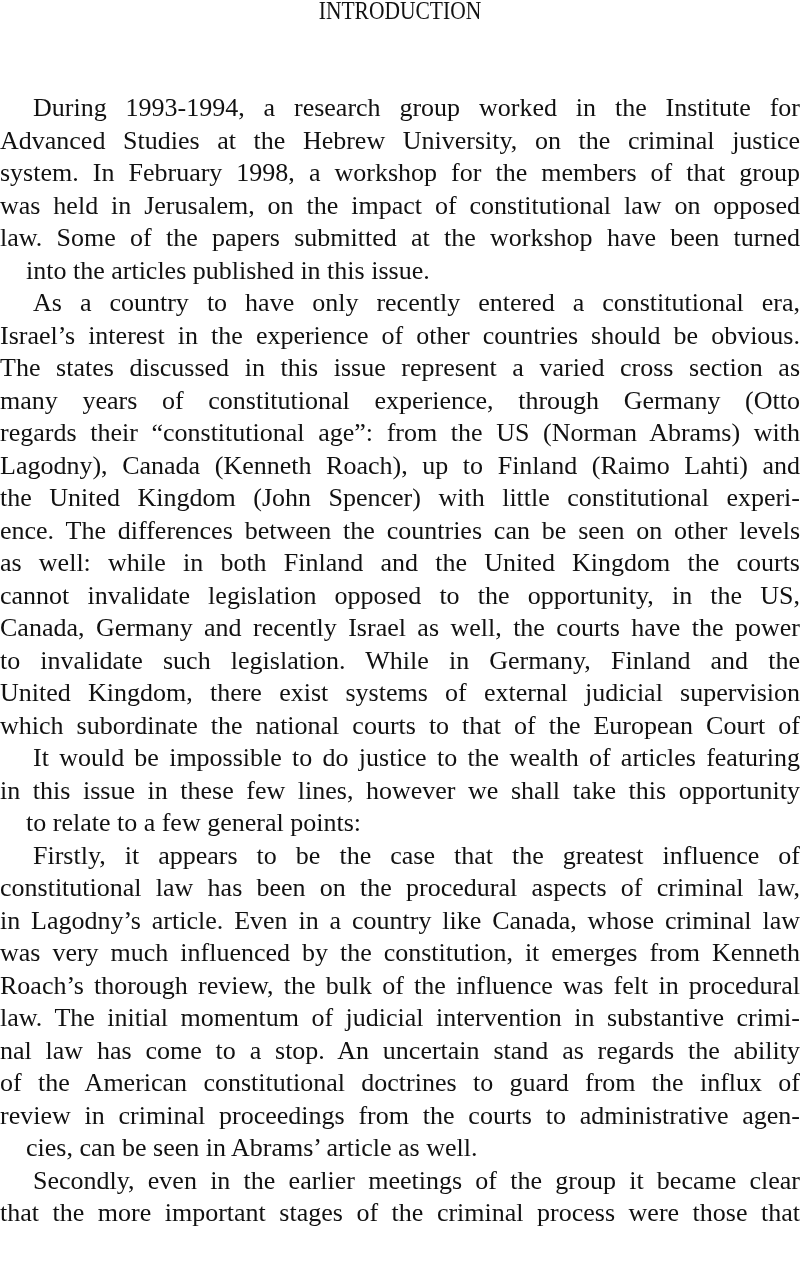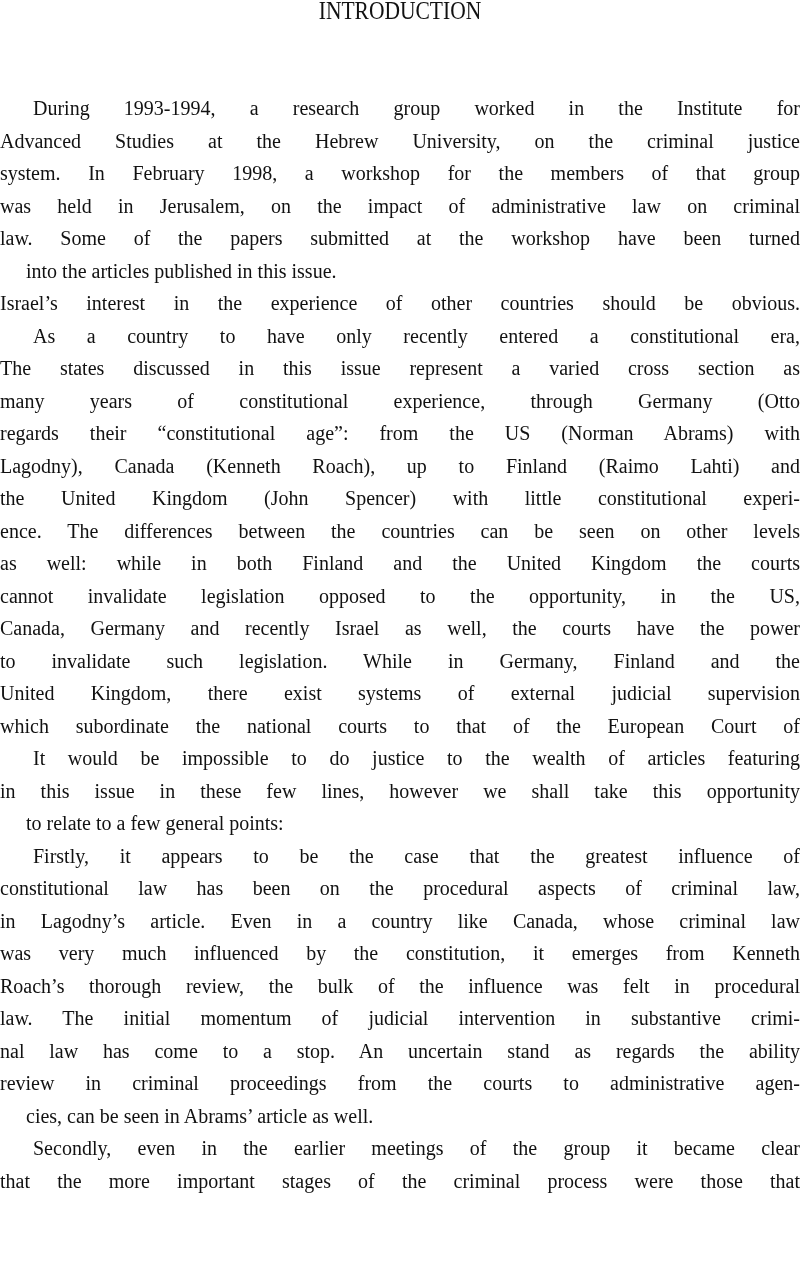--- a/index.html
+++ b/index.html
@@ -30,21 +30,21 @@
     .body-text {
       position: absolute;
       top: 92px;
       left: 0;
       width: 800px;
     }
     .line {
       display: block;
       height: 32.5px;
       line-height: 32.5px;
-      font-size: 20px;
+      font-size: 26px;
       white-space: nowrap;
       text-align: justify;
       text-align-last: justify;
       width: 800px;
     }
     .line.indent {
       padding-left: 33px;
       width: 767px;
     }
     .line.last {
@@ -56,28 +56,28 @@
 <body>
 
 <div class="title">INTRODUCTION</div>
 
 <div class="body-text">
 
   <div>
     <span class="line indent">During 1993-1994, a research group worked in the Institute for</span>
     <span class="line">Advanced Studies at the Hebrew University, on the criminal justice</span>
     <span class="line">system. In February 1998, a workshop for the members of that group</span>
-    <span class="line">was held in Jerusalem, on the impact of administrative law on criminal</span>
+    <span class="line">was held in Jerusalem, on the impact of constitutional law on opposed</span>
     <span class="line">law. Some of the papers submitted at the workshop have been turned</span>
     <span class="line last">into the articles published in this issue.</span>
   </div>
 
   <div>
+    <span class="line indent">As a country to have only recently entered a constitutional era,</span>
     <span class="line">Israel’s interest in the experience of other countries should be obvious.</span>
-    <span class="line indent">As a country to have only recently entered a constitutional era,</span>
     <span class="line">The states discussed in this issue represent a varied cross section as</span>
     <span class="line">many years of constitutional experience, through Germany (Otto</span>
     <span class="line">regards their “constitutional age”: from the US (Norman Abrams) with</span>
     <span class="line">Lagodny), Canada (Kenneth Roach), up to Finland (Raimo Lahti) and</span>
     <span class="line">the United Kingdom (John Spencer) with little constitutional experi-</span>
     <span class="line">ence. The differences between the countries can be seen on other levels</span>
     <span class="line">as well: while in both Finland and the United Kingdom the courts</span>
     <span class="line">cannot invalidate legislation opposed to the opportunity, in the US,</span>
     <span class="line">Canada, Germany and recently Israel as well, the courts have the power</span>
     <span class="line">to invalidate such legislation. While in Germany, Finland and the</span>
@@ -92,20 +92,21 @@
   </div>
 
   <div>
     <span class="line indent">Firstly, it appears to be the case that the greatest influence of</span>
     <span class="line">constitutional law has been on the procedural aspects of criminal law,</span>
     <span class="line">in Lagodny’s article. Even in a country like Canada, whose criminal law</span>
     <span class="line">was very much influenced by the constitution, it emerges from Kenneth</span>
     <span class="line">Roach’s thorough review, the bulk of the influence was felt in procedural</span>
     <span class="line">law. The initial momentum of judicial intervention in substantive crimi-</span>
     <span class="line">nal law has come to a stop. An uncertain stand as regards the ability</span>
+    <span class="line">of the American constitutional doctrines to guard from the influx of</span>
     <span class="line">review in criminal proceedings from the courts to administrative agen-</span>
     <span class="line last">cies, can be seen in Abrams’ article as well.</span>
   </div>
 
   <div>
     <span class="line indent">Secondly, even in the earlier meetings of the group it became clear</span>
     <span class="line">that the more important stages of the criminal process were those that</span>
   </div>
 </div>
 

